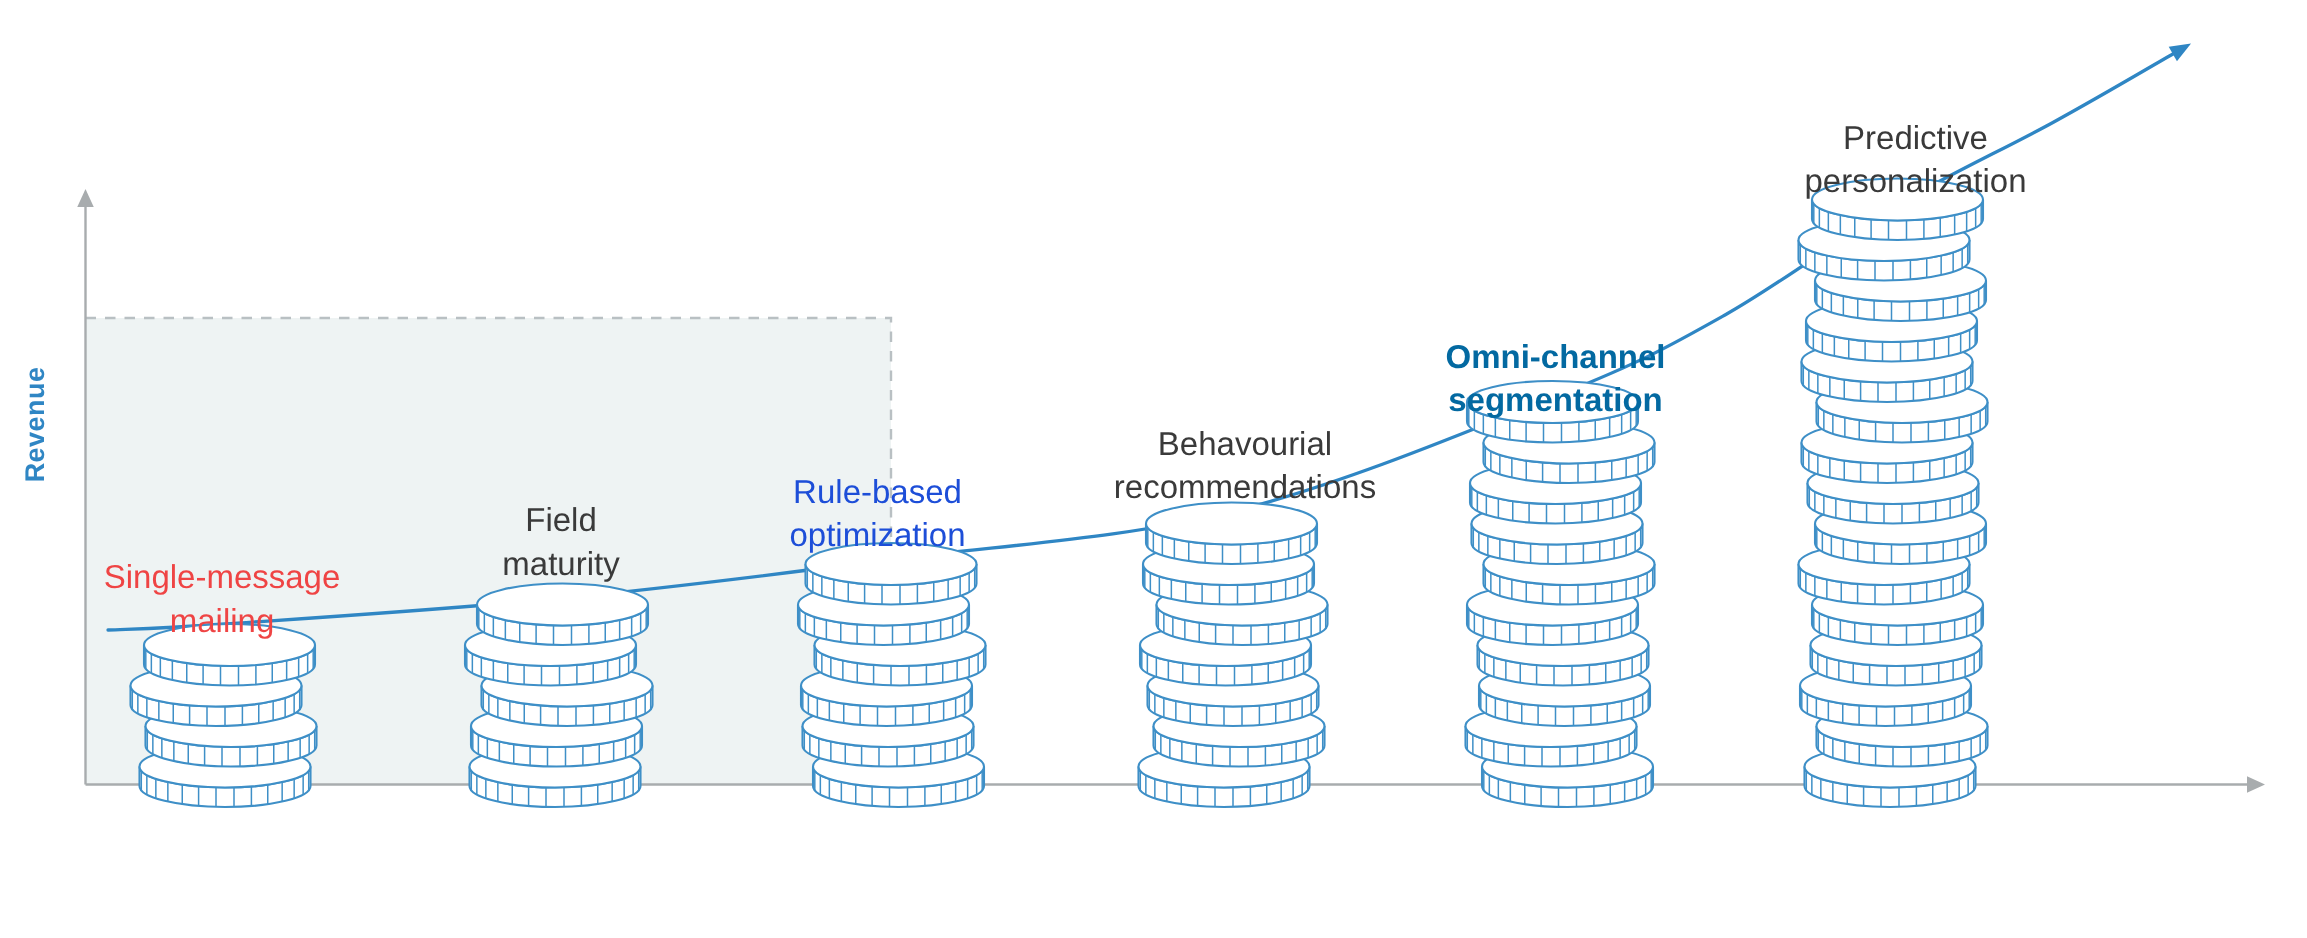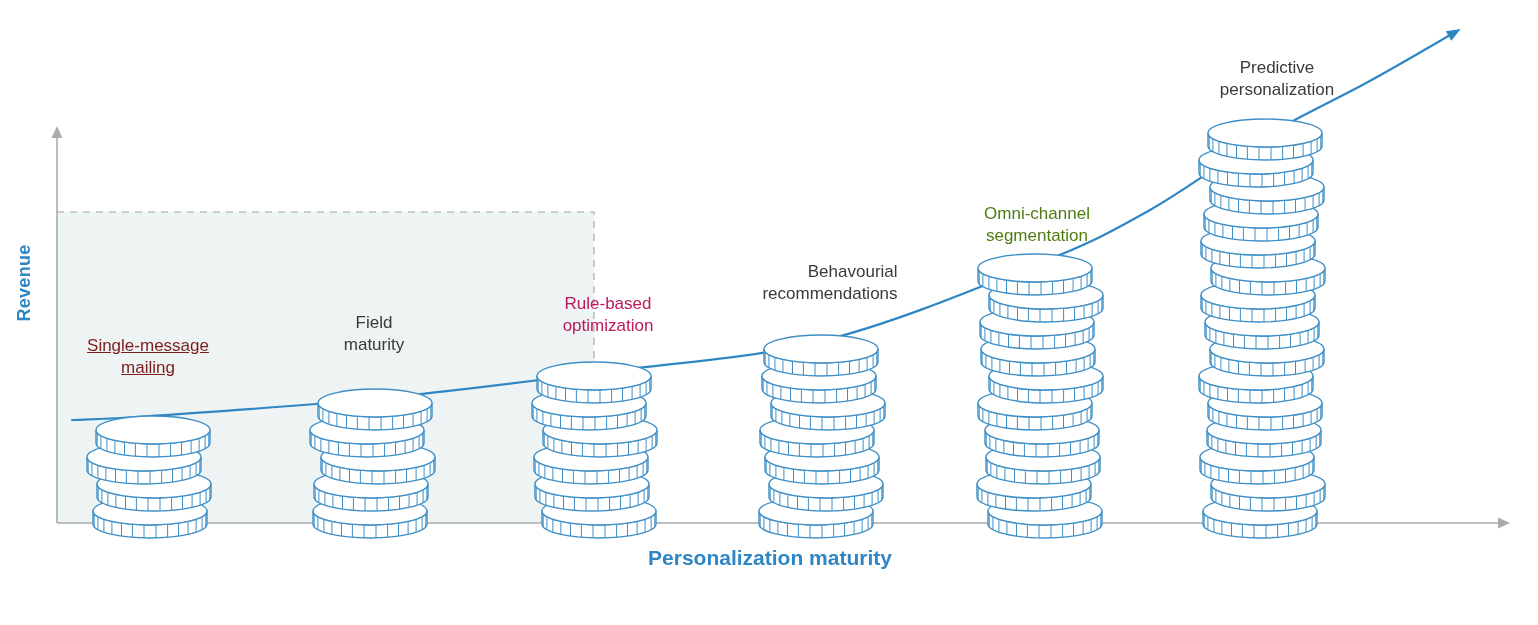--- a/index.html
+++ b/index.html
@@ -28,24 +28,25 @@
   .xlabel {
     left: 770px;
     top: 546px;
     transform: translateX(-50%);
     font-size: 21px;
   }
   .stage-label {
     position: absolute;
     transform: translateX(-50%);
     text-align: center;
-    font-size: 17px;
+    font-size: 22px;
     line-height: 1.32;
     color: #3a3a3a;
     white-space: nowrap;
+    margin-top: 20px;
   }
 </style>
 </head>
 <body>
 
 <div class="canvas">
   <svg id="chart-svg" width="1538" height="625" viewBox="0 0 1538 625">
       <g>
         <rect x="57" y="212" width="537" height="311" fill="#eef3f3"></rect>
         <path d="M 57 212 L 594 212 L 594 523" fill="none" stroke="#b9c0c3" stroke-width="1.6" stroke-dasharray="7 6"></path>
@@ -210,40 +211,39 @@
         <ellipse cx="1267" cy="187" rx="57" ry="14" fill="#fff" stroke="#3e8fc7" stroke-width="1.4"></ellipse>
         <path d="M 1199 160 L 1199 173 A 57 14 0 0 0 1313 173 L 1313 160 A 57 14 0 0 1 1199 160" fill="#fff" stroke="#3e8fc7" stroke-width="1.4"></path>
         <path d="M 1311.8 162.9 L 1311.8 175.9 M 1308.1 165.7 L 1308.1 178.7 M 1302.1 168.2 L 1302.1 181.2 M 1294.1 170.4 L 1294.1 183.4 M 1284.5 172.1 L 1284.5 185.1 M 1273.6 173.3 L 1273.6 186.3 M 1262.0 173.9 L 1262.0 186.9 M 1250.0 173.9 L 1250.0 186.9 M 1238.4 173.3 L 1238.4 186.3 M 1227.5 172.1 L 1227.5 185.1 M 1217.9 170.4 L 1217.9 183.4 M 1209.9 168.2 L 1209.9 181.2 M 1203.9 165.7 L 1203.9 178.7 M 1200.2 162.9 L 1200.2 175.9 " stroke="#3e8fc7" stroke-width="1" fill="none"></path>
         <ellipse cx="1256" cy="160" rx="57" ry="14" fill="#fff" stroke="#3e8fc7" stroke-width="1.4"></ellipse>
         <path d="M 1208 133 L 1208 146 A 57 14 0 0 0 1322 146 L 1322 133 A 57 14 0 0 1 1208 133" fill="#fff" stroke="#3e8fc7" stroke-width="1.4"></path>
         <path d="M 1320.8 135.9 L 1320.8 148.9 M 1317.1 138.7 L 1317.1 151.7 M 1311.1 141.2 L 1311.1 154.2 M 1303.1 143.4 L 1303.1 156.4 M 1293.5 145.1 L 1293.5 158.1 M 1282.6 146.3 L 1282.6 159.3 M 1271.0 146.9 L 1271.0 159.9 M 1259.0 146.9 L 1259.0 159.9 M 1247.4 146.3 L 1247.4 159.3 M 1236.5 145.1 L 1236.5 158.1 M 1226.9 143.4 L 1226.9 156.4 M 1218.9 141.2 L 1218.9 154.2 M 1212.9 138.7 L 1212.9 151.7 M 1209.2 135.9 L 1209.2 148.9 " stroke="#3e8fc7" stroke-width="1" fill="none"></path>
         <ellipse cx="1265" cy="133" rx="57" ry="14" fill="#fff" stroke="#3e8fc7" stroke-width="1.4"></ellipse>
       </g>
     </svg>
   <div id="stage-labels">
-      <div class="stage-label" style="left: 148px; top: 335px; color: #7f1d1d; text-decoration: underline;">
+      <div class="stage-label" style="left: 148px; top: 350px; color: #ef4444;">
         <div>Single-message</div>
         <div>mailing</div>
       </div>
       <div class="stage-label" style="left: 374px; top: 312px; color: rgb(58, 58, 58);">
         <div>Field</div>
         <div>maturity</div>
       </div>
-      <div class="stage-label" style="left: 608px; top: 293px; color: #be185d;">
+      <div class="stage-label" style="left: 585px; top: 293px; color: #1d4ed8;">
         <div>Rule-based</div>
         <div>optimization</div>
       </div>
-      <div class="stage-label" style="left: 830px; top: 261px; color: rgb(58, 58, 58); text-align: right;">
+      <div class="stage-label" style="left: 830px; top: 261px; color: rgb(58, 58, 58);">
         <div>Behavourial</div>
         <div>recommendations</div>
       </div>
-      <div class="stage-label" style="left: 1037px; top: 203px; color: #4d7c0f;">
+      <div class="stage-label" style="left: 1037px; top: 203px; color: #0369a1; font-weight: bold;">
         <div>Omni-channel</div>
         <div>segmentation</div>
       </div>
       <div class="stage-label" style="left: 1277px; top: 57px; color: rgb(58, 58, 58);">
         <div>Predictive</div>
         <div>personalization</div>
       </div>
     </div>
   <div class="axis-label ylabel" style="color: rgb(47, 134, 196);">Revenue</div>
-  <div class="axis-label xlabel" style="color: rgb(47, 134, 196);">Personalization maturity</div>
 </div>
 
 </body></html>

